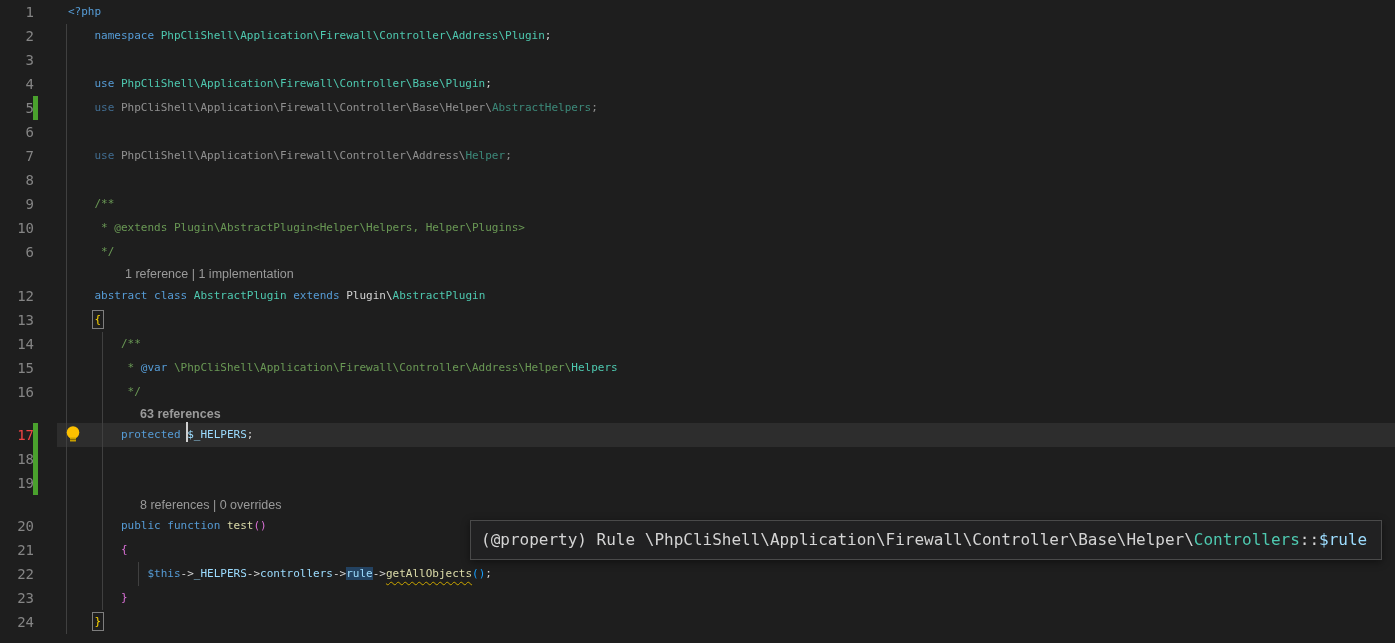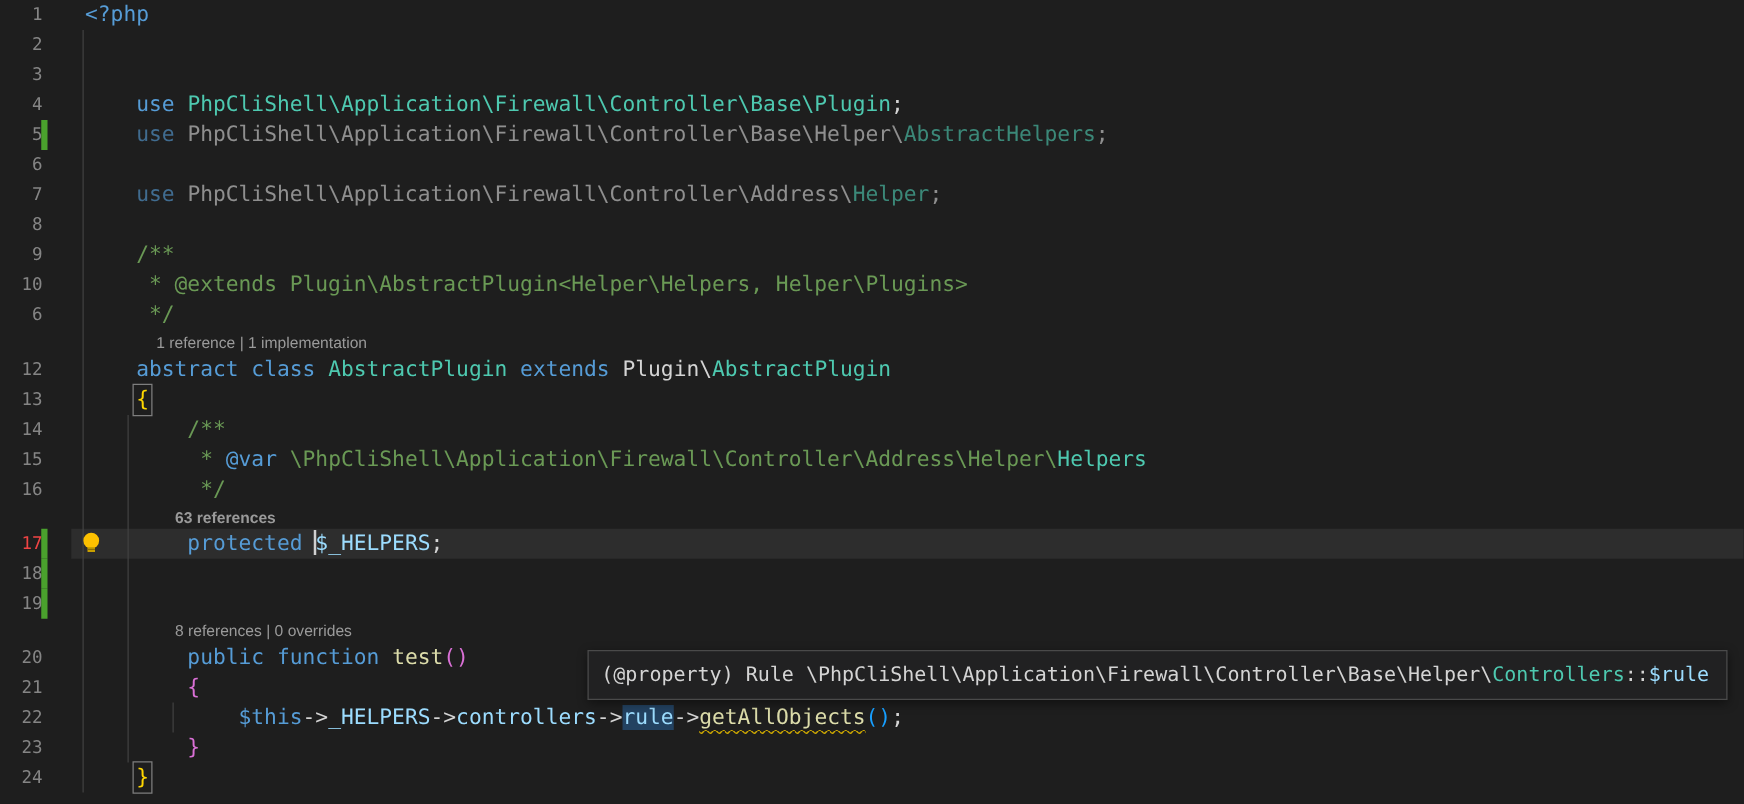--- a/index.html
+++ b/index.html
@@ -3,21 +3,21 @@
 <meta charset="utf-8">
 <style>
   html,body{margin:0;padding:0;background:#1e1e1e;}
   body{width:1395px;height:643px;overflow:hidden;position:relative;
        font-family:"DejaVu Sans Mono",monospace;}
   #editor{position:absolute;inset:0;}
 
   .row{position:relative;width:100%;}
   .row.code{height:24px;}
   .txt{position:absolute;left:68px;top:0;height:24px;line-height:24px;
-       white-space:pre;font-size:17px;z-index:2;}
+       white-space:pre;font-size:11px;z-index:2;}
   .dim .txt{opacity:0.62;}
   .ln{position:absolute;left:0;top:0;width:34px;height:24px;line-height:24px;
       text-align:right;color:#858585;font-size:14px;z-index:2;}
   .row.current .ln{color:#ef4444;}
   .diffbar{position:absolute;left:33px;top:0;bottom:0;width:5px;
            background:#4aa12d;z-index:3;}
   .linehl{position:absolute;left:57px;right:0;top:0;bottom:0;
           background:#2d2d2d;z-index:0;}
 
   
@@ -65,20 +65,21 @@
   <div class="guide" style="left:66px;top:24px;height:610px;"></div>
   <div class="guide" style="left:102px;top:332px;height:278px;"></div>
   <div class="guide" style="left:138px;top:562px;height:24px;"></div>
   <div id="rows">
       <div class="row code">
         <div class="ln">1</div>
         <div class="txt"><span></span><span class="tk-kw">&lt;?php</span></div>
       </div>
       <div class="row code">
         <div class="ln">2</div>
+        <div class="txt"><span>    </span><span class="tk-kw">namespace</span><span class="tk-pl"> </span><span class="tk-type">PhpCliShell\Application\Firewall\Controller\Address\Plugin</span><span class="tk-pl">;</span></div>
       </div>
       <div class="row code">
         <div class="ln">3</div>
         <div class="txt"><span></span></div>
       </div>
       <div class="row code">
         <div class="ln">4</div>
         <div class="txt"><span>    </span><span class="tk-kw">use</span><span class="tk-pl"> </span><span class="tk-type">PhpCliShell\Application\Firewall\Controller\Base\Plugin</span><span class="tk-pl">;</span></div>
       </div>
       <div class="row code dim">

